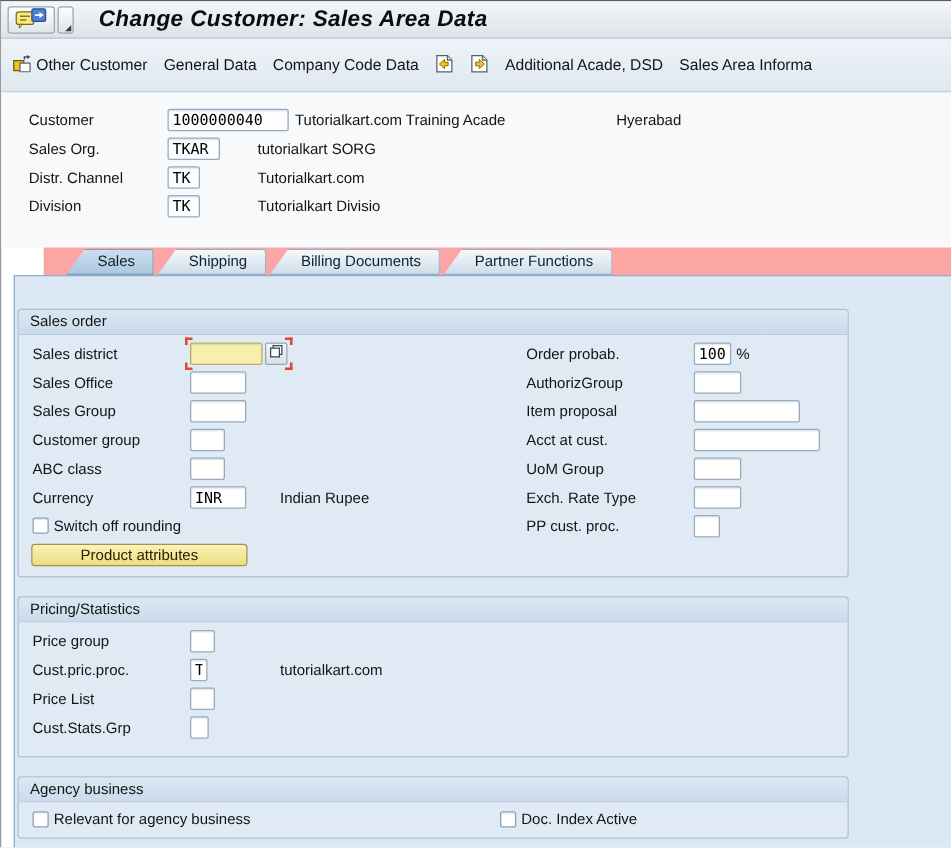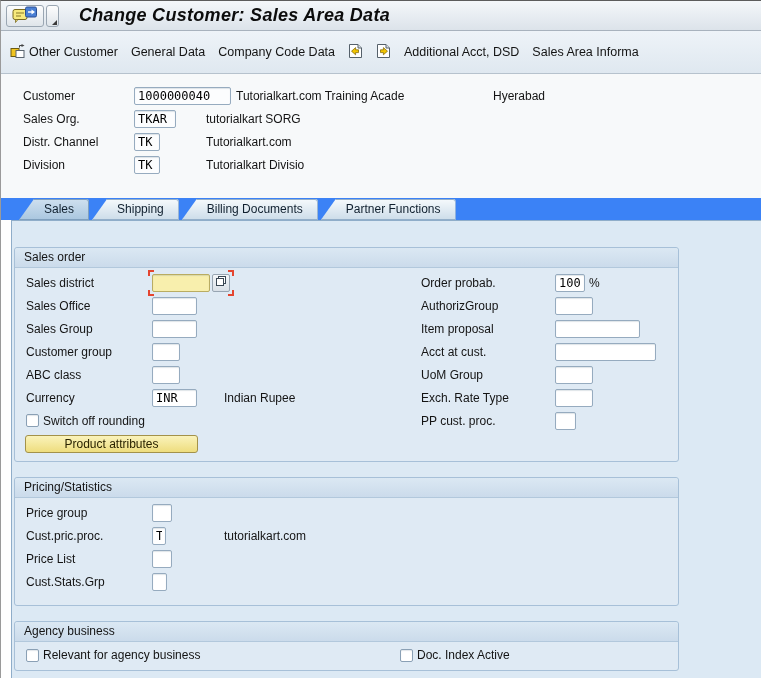--- a/index.html
+++ b/index.html
@@ -59,21 +59,21 @@
   .hinp { background:#fcfdfe; }
   .w97{width:97px} .w42{width:42px} .w26{width:26px} .w58{width:58px}
   .w45{width:45px} .w28{width:28px} .w38{width:38px} .w30{width:30px}
   .w85{width:85px} .w101{width:101px} .w21{width:21px} .w20{width:20px}
   .w15{width:15px} .w14{width:14px}
   .hdesc  { position:absolute; left:235px; white-space:nowrap; }
   .hdesc2 { position:absolute; left:205px; white-space:nowrap; }
   .hcity  { position:absolute; left:492px; white-space:nowrap; }
 
   
-  .tabstrip { height:22px; background:#3b82f6; display:flex; align-items:flex-end; padding-left:18px; }
+  .tabstrip { height:22px; background:#fca5a5; display:flex; align-items:flex-end; padding-left:18px;margin-left:34px; }
   .tab {
     height:21px; line-height:21px; padding:0 15px 0 25px; margin-right:3px;
     clip-path:polygon(15px 0, 100% 0, 100% 100%, 0 100%);
     background:linear-gradient(#f6fafc,#ccdce9);
     box-shadow:inset 0 0 0 1px #94afc9; border-radius:0 3px 0 0;
     font-size:12px; cursor:default; color:#10202f;
   }
   .tab.active { background:linear-gradient(#cfe0ef,#a9c6df); box-shadow:inset 0 0 0 1px #7f9fbd; }
 
   
@@ -186,21 +186,21 @@
     <button class="tb-icon-btn">
       <span>
         <svg width="15" height="16" viewBox="0 0 15 16">
           <path d="M1.5 1.5h8.5l3.5 3.5v9.5H1.5z" fill="#fff" stroke="#55606a"></path>
           <path d="M10 1.5V5h3.5" fill="#dde3e8" stroke="#55606a"></path>
           <path d="M4.5 6.8v2.8h2.9v2.2l4.1-3.6-4.1-3.6v2.2z" fill="#f2c500" stroke="#7a6000" stroke-width="0.7"></path>
         </svg>
       </span>
     </button>
     <button class="tb-btn">
-      <span>Additional Acct, DSD</span>
+      <span>Additional Acade, DSD</span>
     </button>
     <button class="tb-btn">
       <span>Sales Area Informa</span>
     </button>
   </div>
 
   <div class="header-area">
     <div class="hrow">
       <span class="hlabel">Customer</span>
       <input class="inp hinp w97" value="1000000040" style="">

